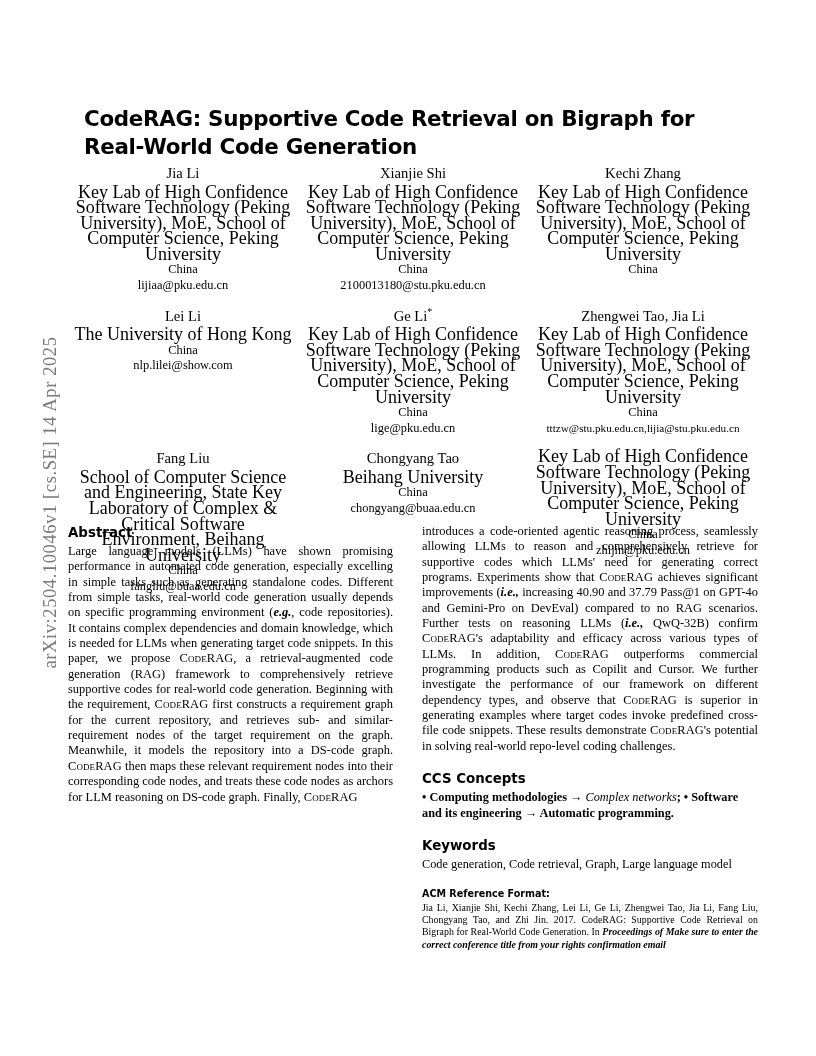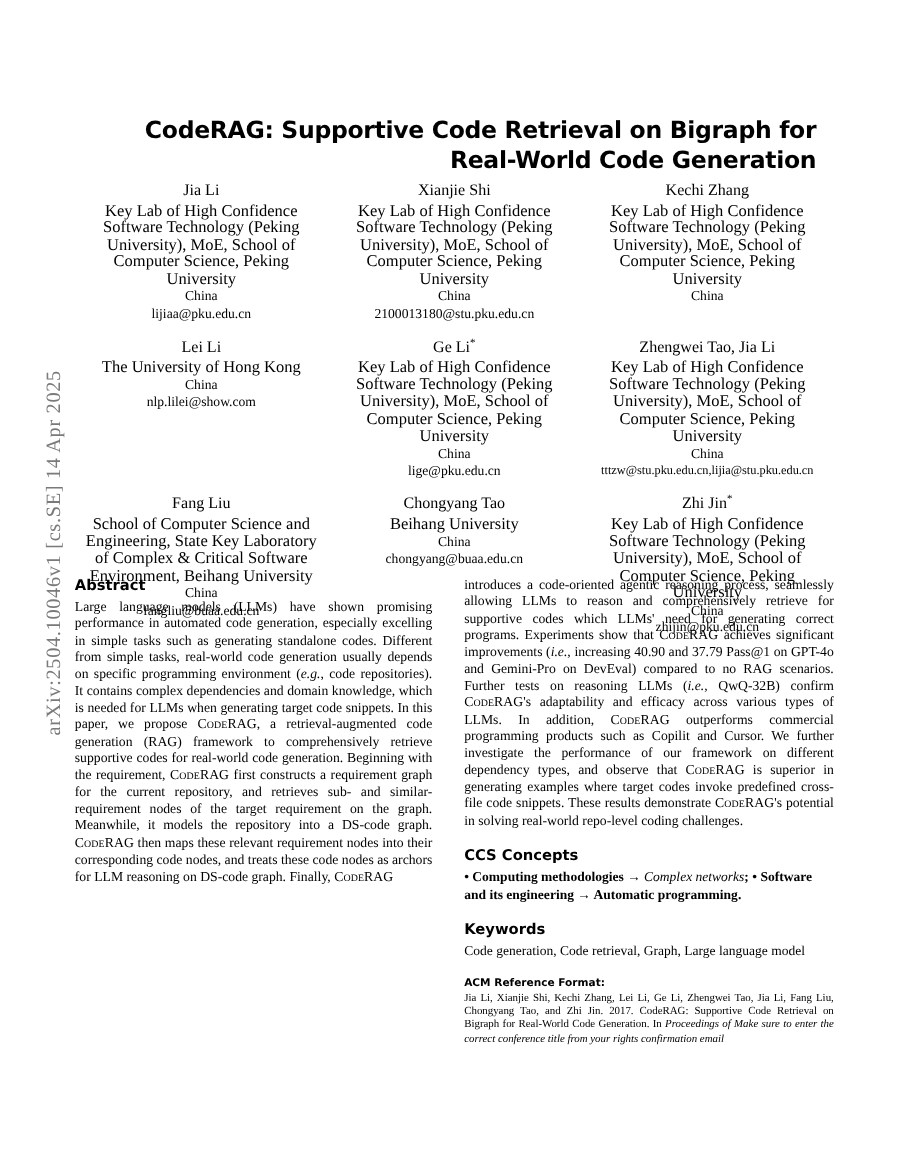--- a/index.html
+++ b/index.html
@@ -50,21 +50,21 @@
   }
 
   
   .title {
     margin: 0;
     padding: 0;
     position: absolute;
     top: 105px;
     left: 16px;
     width: 658px;
-    text-align: right;
+    text-align: left;
     font-family: "DejaVu Sans", "Liberation Sans", sans-serif;
     font-weight: bold;
     font-size: 21.4px;
     line-height: 28px;
     letter-spacing: -0.3px;
   }
 
   
   .authors {
     position: absolute;
@@ -93,21 +93,21 @@
     vertical-align: super;
     line-height: 0;
   }
   .author-line {
     font-size: 12.4px;
     line-height: 15.6px;
     white-space: nowrap;
     text-align: center;
   }
   .author-affil {
-    font-size: 15px;
+    font-size: 18px;
     line-height: 15.6px;
   }
   .row-gap-1 { height: 13px; }
   .row-gap-2 { height: 13px; }
 
   
   .columns {
     position: absolute;
     top: 524px;
     left: 0px;
@@ -134,21 +134,21 @@
     font-size: 12.45px;
     line-height: 15.35px;
     text-align: justify;
     text-justify: inter-word;
     hyphens: manual;
   }
   .sc {
     font-variant: small-caps;
     letter-spacing: 0.1px;
   }
-  .it { font-style: italic; }
+  .it { font-style: italic; font-weight: bold; }
 
   
   .ccs-text {
     margin: 0;
     font-size: 12.3px;
     line-height: 15.4px;
     font-weight: bold;
     font-family: "Liberation Serif", "DejaVu Serif", serif;
   }
   .ccs-text .italic-light {
@@ -242,21 +242,20 @@
           <div class="author-line">China</div>
           <div class="author-line">fangliu@buaa.edu.cn</div>
         </div>
         <div class="author-cell">
           <div class="author-name">Chongyang Tao</div>
           <div class="author-affil">Beihang University</div>
           <div class="author-line">China</div>
           <div class="author-line">chongyang@buaa.edu.cn</div>
         </div>
         <div class="author-cell">
-          <div class="author-name"><span>Zhi Jin</span><span class="star">*</span></div>
           <div class="author-affil">Key Lab of High Confidence Software Technology (Peking University), MoE, School of Computer Science, Peking University</div>
           <div class="author-line">China</div>
           <div class="author-line">zhijin@pku.edu.cn</div>
         </div>
       </div>
     </div>
 
     <div class="columns">
 
       <div class="col">

